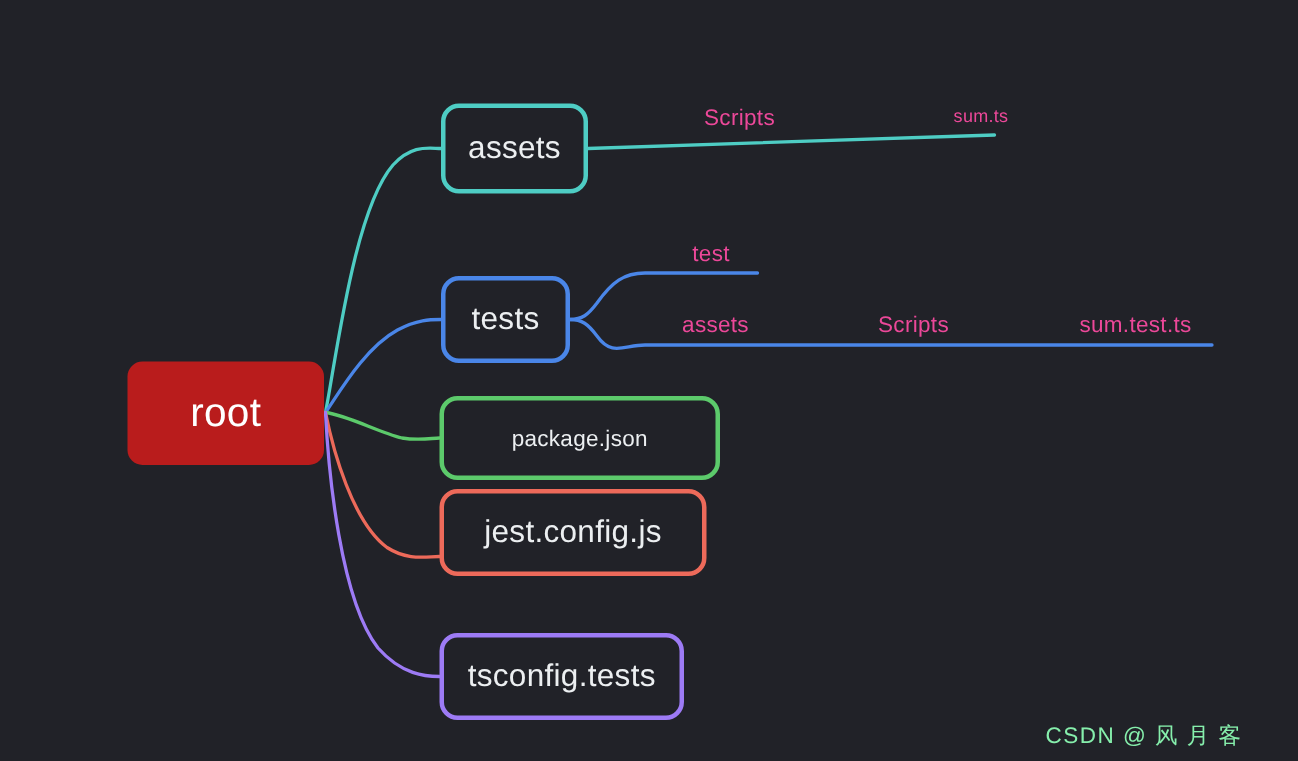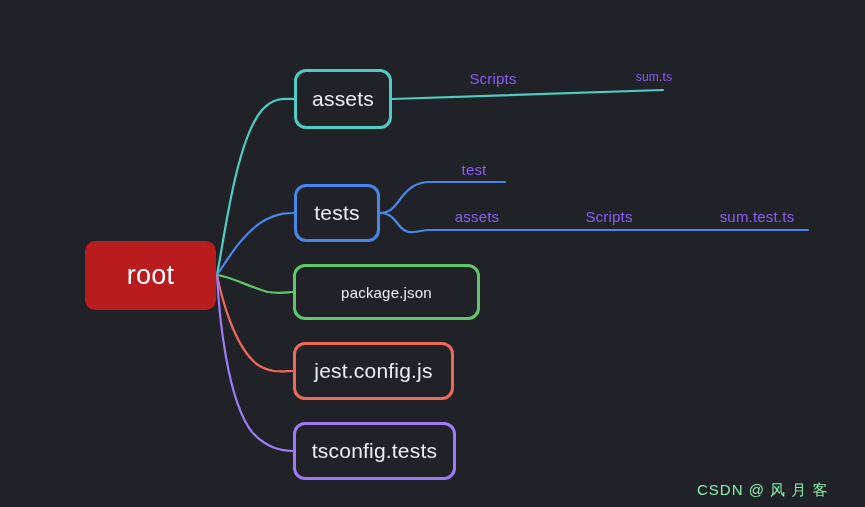--- a/index.html
+++ b/index.html
@@ -42,21 +42,21 @@
     border-radius: 10px;
     color: #ffffff;
   }
   .node-branch {
     background: #212228;
     border-style: solid;
     border-width: 3px;
   }
   .edge-label {
     position: absolute;
-    color: #8b5cf6;
+    color: #ec4899;
     white-space: nowrap;
     transform: translateX(-50%);
     letter-spacing: 0.2px;
   }
   .watermark {
     position: absolute;
     color: #86efac;
     white-space: nowrap;
     letter-spacing: 1px;
   }
@@ -94,21 +94,21 @@
   </div>
 
   <div class="node node-branch" style="left:294px; top:184px; width:86px; height:58px; font-size:21px; border-color:#4a86e8;">
     <span>tests</span>
   </div>
 
   <div class="node node-branch" style="left:293px; top:264px; width:187px; height:56px; font-size:15px; border-color:#5cca6b;">
     <span>package.json</span>
   </div>
 
-  <div class="node node-branch" style="left:293px; top:342px; width:161px; height:58px; font-size:21px; border-color:#ed6a5a;">
+  <div class="node node-branch" style="left:293px; top:326px; width:178px; height:58px; font-size:21px; border-color:#ed6a5a;">
     <span>jest.config.js</span>
   </div>
 
   <div class="node node-branch" style="left:293px; top:422px; width:163px; height:58px; font-size:21px; border-color:#9d7bf5;">
     <span>tsconfig.tests</span>
   </div>
 
   <div class="edge-label" style="left:493px; top:70px; font-size:15px;">Scripts</div>
 
   <div class="edge-label" style="left:654px; top:70px; font-size:12px;">sum.ts</div>

